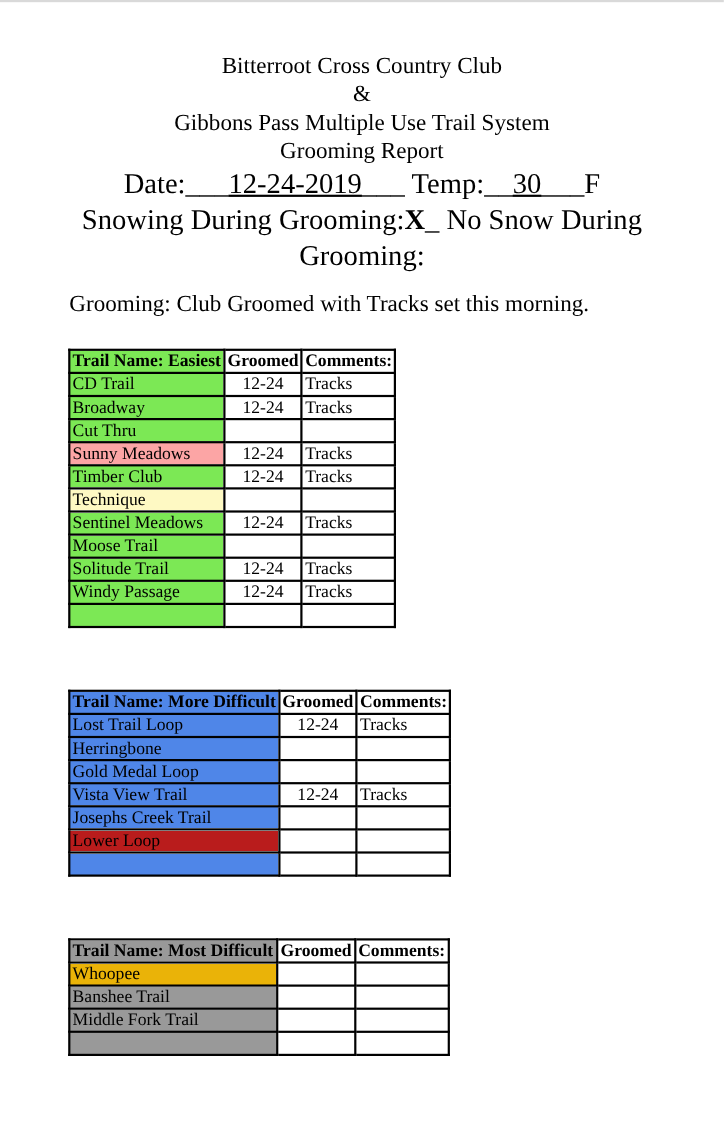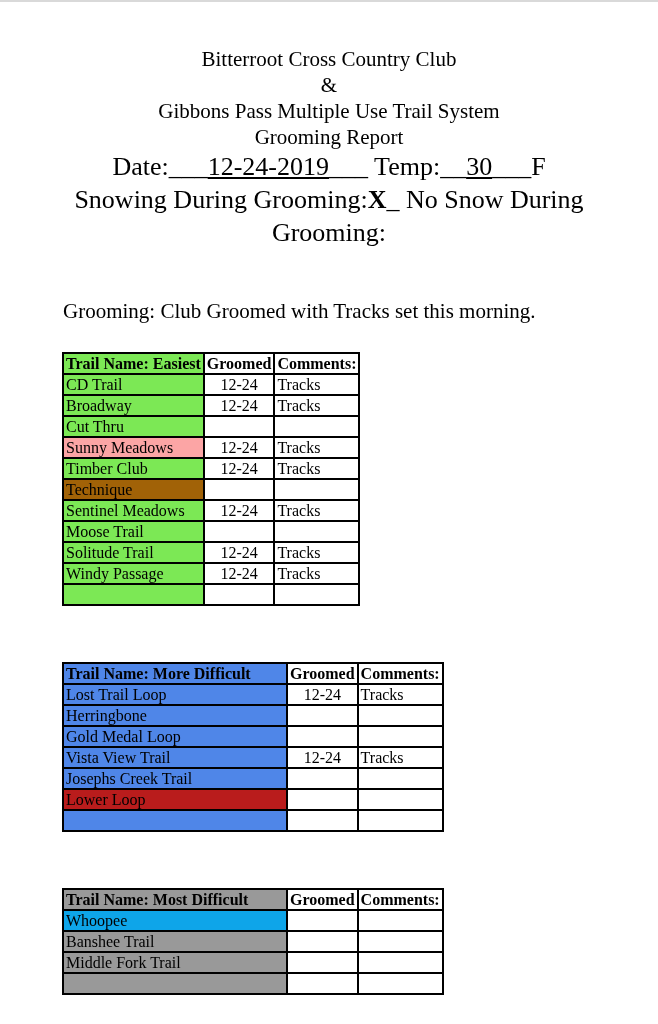--- a/index.html
+++ b/index.html
@@ -27,21 +27,21 @@
   }
   .snow-wrap {
     width: 560px;
     margin: 0 auto;
   }
   .underlined { text-decoration: underline; }
   .bold { font-weight: bold; }
   .note-line {
     font-size: 21px;
     line-height: 26px;
-    margin: 49px 0 0 63px;
+    margin: 14px 0 0 63px;
   }
   table {
     border-collapse: collapse;
     margin-left: 62px;
     table-layout: fixed;
   }
   td, th {
     border: 2px solid #000;
     font-size: 16px;
     line-height: 19px;
@@ -50,21 +50,21 @@
     text-align: left;
     font-weight: normal;
     overflow: hidden;
     white-space: nowrap;
   }
   th { font-weight: bold; }
   .groomed-val { text-align: center; }
   #table-easiest { margin-top: 28px; }
   #table-more, #table-most { margin-top: 56px; }
   .col-name-1 { width: 140px; }
-  .col-name-2 { width: 224px; }
+  .col-name-2 { width: 189px; }
   .col-groomed { width: 70px; }
   .col-comments { width: 66px; }
 </style>
 </head>
 <body>
 
 <div class="doc-header">
   <div class="title-line">Bitterroot Cross Country Club</div>
   <div class="title-line">&amp;</div>
   <div class="title-line">Gibbons Pass Multiple Use Trail System</div>
@@ -101,21 +101,21 @@
         <td style="background-color: #fca5a5;">Sunny Meadows</td>
         <td class="groomed-val">12-24</td>
         <td>Tracks</td>
       </tr>
   <tr>
         <td style="background-color: rgb(124, 232, 85);">Timber Club</td>
         <td class="groomed-val">12-24</td>
         <td>Tracks</td>
       </tr>
   <tr>
-        <td style="background-color: #a16207;">Technique</td>
+        <td style="background-color: #fef9c3;">Technique</td>
         <td class="groomed-val"></td>
         <td></td>
       </tr>
   <tr>
         <td style="background-color: rgb(124, 232, 85);">Sentinel Meadows</td>
         <td class="groomed-val">12-24</td>
         <td>Tracks</td>
       </tr>
   <tr>
         <td style="background-color: rgb(124, 232, 85);">Moose Trail</td>
@@ -186,21 +186,21 @@
   </table>
 
 <table id="table-most">
   <tbody>
       <tr>
     <th class="col-name-2" style="background-color: rgb(153, 153, 153);">Trail Name: Most Difficult</th>
     <th class="col-groomed">Groomed</th>
     <th class="col-comments">Comments:</th>
   </tr>
   <tr>
-        <td style="background-color: #0ea5e9;">Whoopee</td>
+        <td style="background-color: #eab308;">Whoopee</td>
         <td class="groomed-val"></td>
         <td></td>
       </tr>
   <tr>
         <td style="background-color: rgb(153, 153, 153);">Banshee Trail</td>
         <td class="groomed-val"></td>
         <td></td>
       </tr>
   <tr>
         <td style="background-color: rgb(153, 153, 153);">Middle Fork Trail</td>

